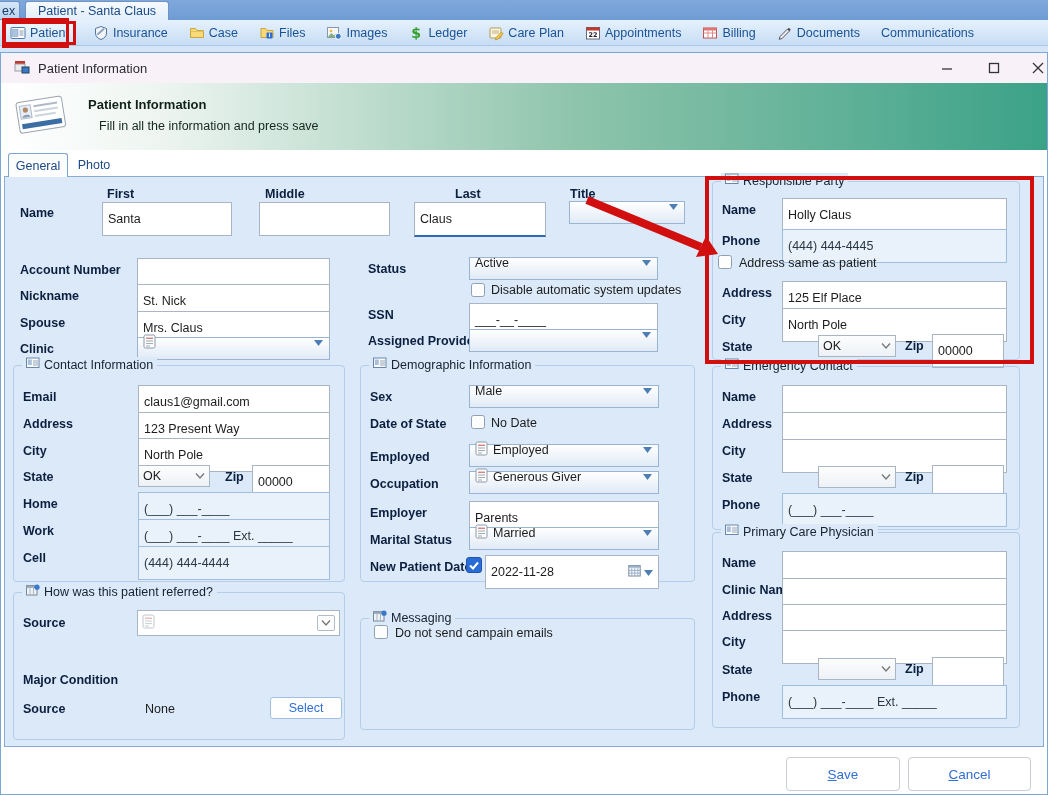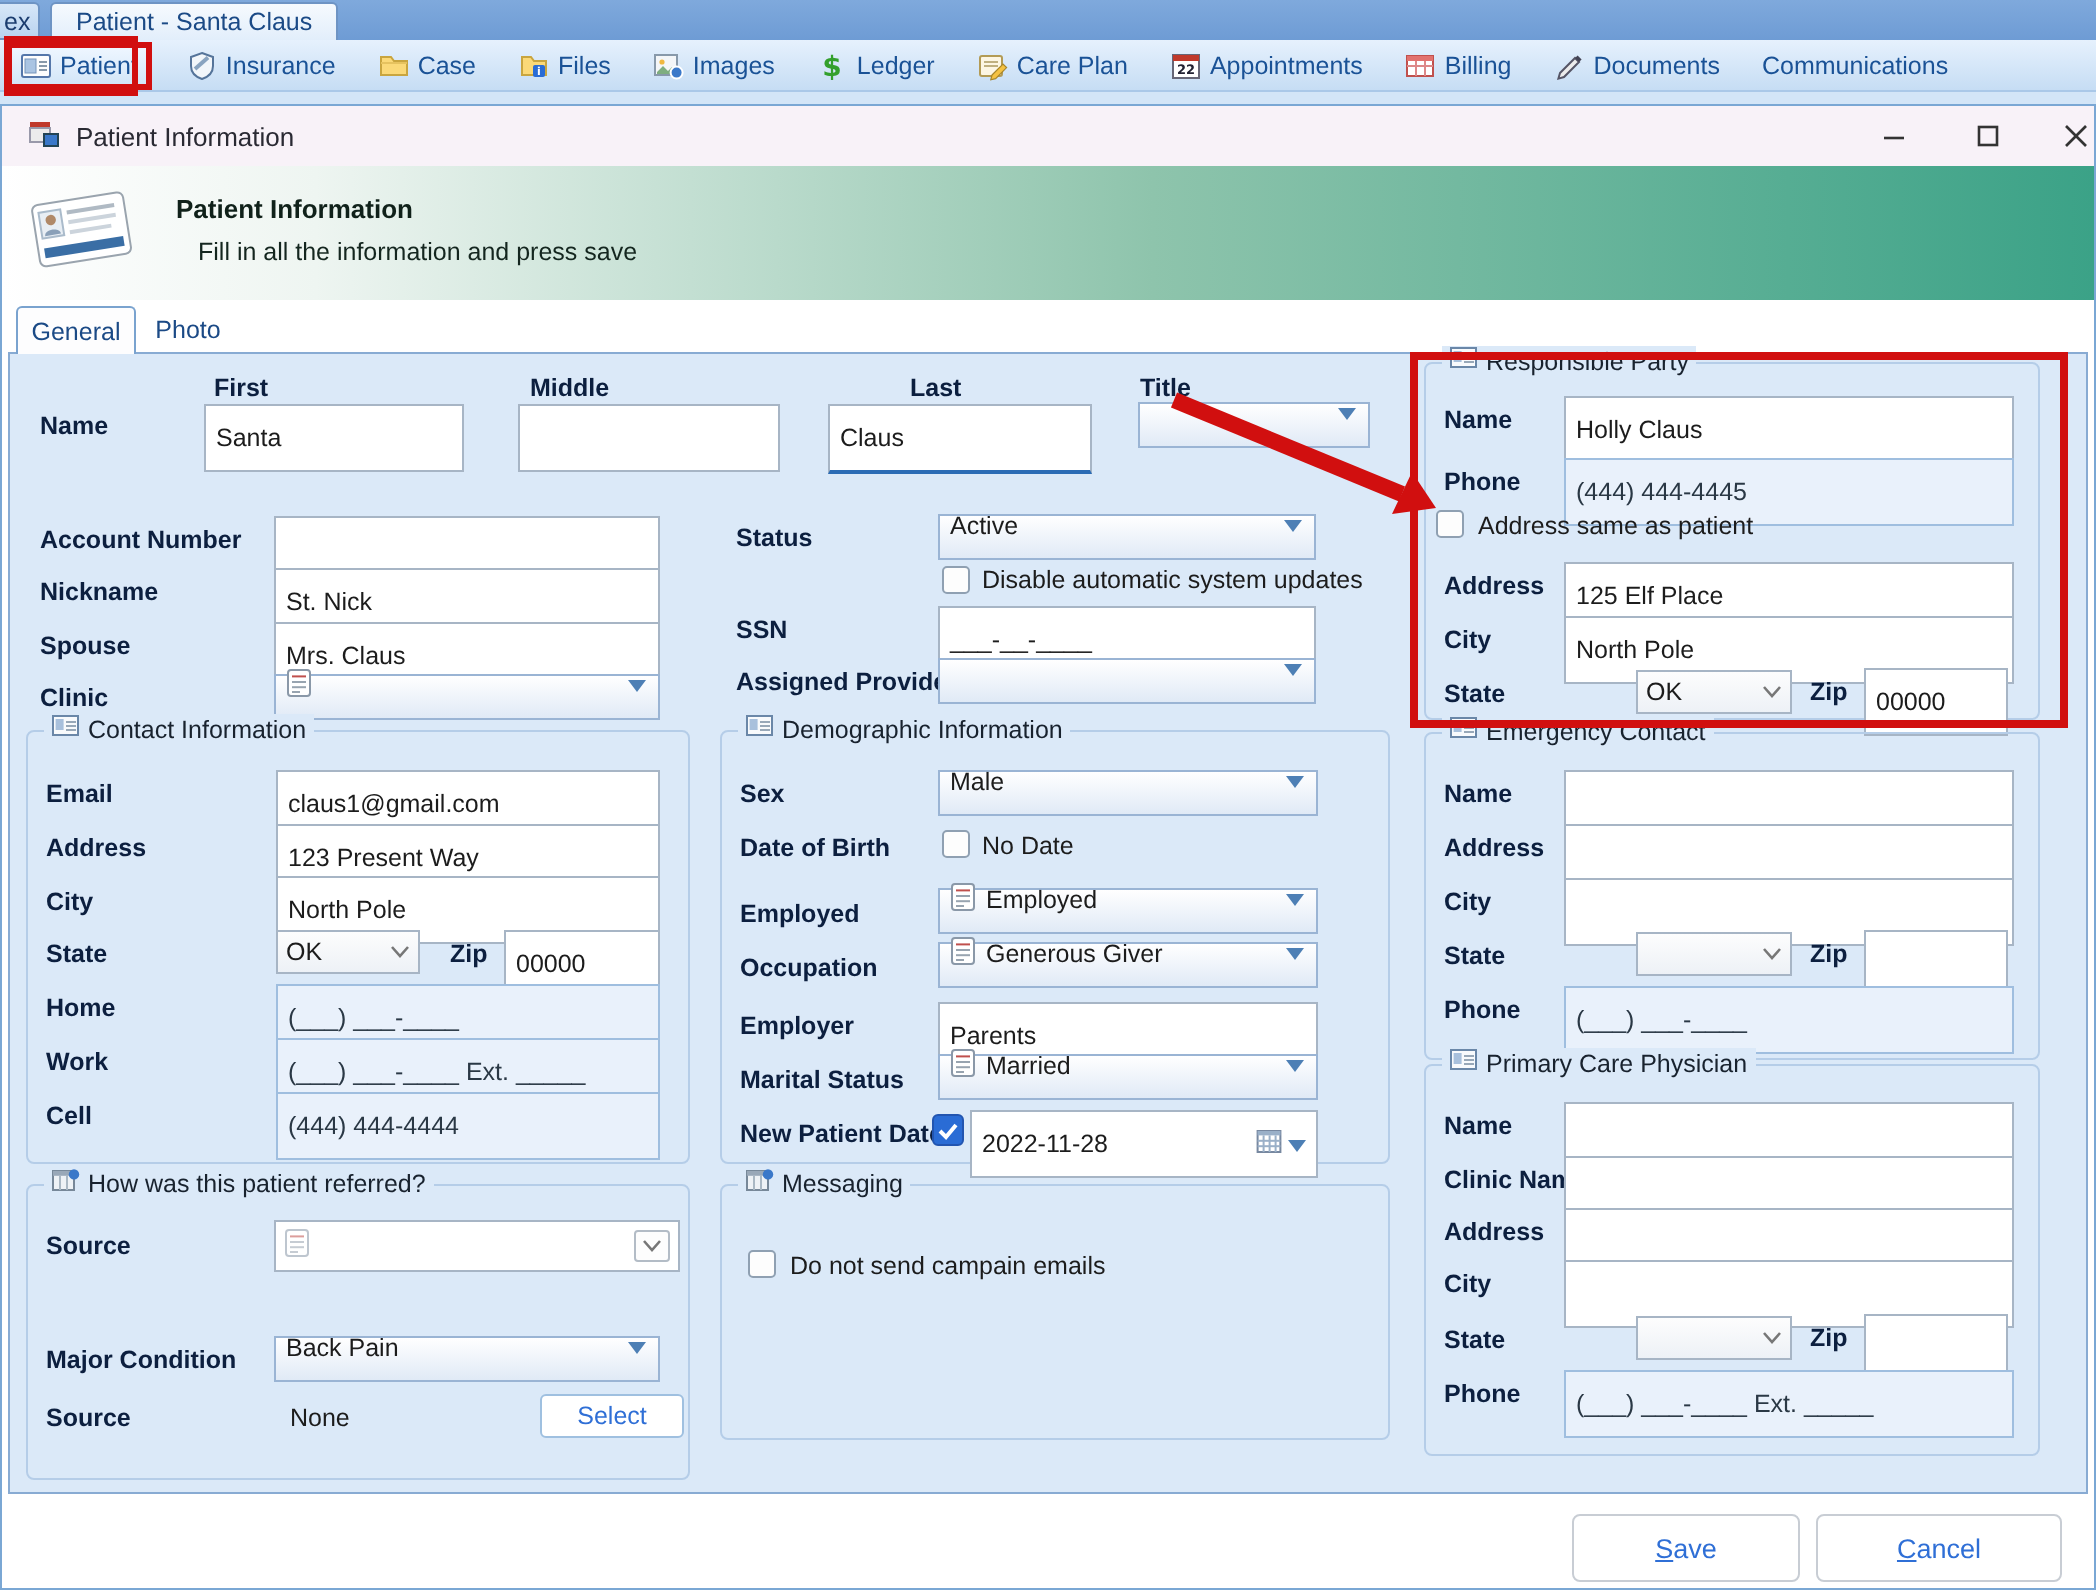--- a/index.html
+++ b/index.html
@@ -398,21 +398,21 @@
   </div>
   <div class="lbl" style="left:370px;top:390px">Sex</div>
   <div class="combo" style="left:469px;top:385px;width:190px">
       <span>Male</span>
       <span class="arr">
         <svg width="9" height="6">
           <path d="M0 0 h9 l-4.5 6z" fill="#4d7fb5"></path>
         </svg>
       </span>
     </div>
-  <div class="lbl" style="left:370px;top:417px">Date of Birth</div>
+  <div class="lbl" style="left:370px;top:417px">Date of State</div>
   <div class="cb" style="left:471px;top:415px"></div>
   <div class="abs" style="left:491px;top:416px">No Date</div>
   <div class="lbl" style="left:370px;top:450px">Employed</div>
   <div class="combo" style="left:469px;top:444px;width:190px">
     <span><svg width="13" height="15" viewBox="0 0 13 15">
           <rect x="1" y="1" width="11" height="13" rx="1.5" fill="#fff" stroke="#8a98a8"></rect>
           <line x1="3" y1="4.2" x2="10" y2="4.2" stroke="#c0504d"></line>
           <line x1="3" y1="7" x2="10" y2="7" stroke="#98a4b0"></line>
           <line x1="3" y1="9.6" x2="10" y2="9.6" stroke="#98a4b0"></line>
           <line x1="3" y1="12" x2="7" y2="12" stroke="#98a4b0"></line>
@@ -508,35 +508,27 @@
           <line x1="3" y1="12" x2="7" y2="12" stroke="#98a4b0"></line>
         </svg></span>
     <span></span>
     <span class="arr" style="border:1px solid #b3bcc6;border-radius:2px;padding:4px 3px;background:#fdfdfd">
         <svg width="10" height="6">
           <path d="M1 .5 l4 4.5 4-4.5" stroke="#777" fill="none" stroke-width="1.3"></path>
         </svg>
       </span>
   </div>
   <div class="lbl" style="left:23px;top:673px">Major Condition</div>
-  <div class="combo" style="left:137px;top:668px;width:193px">
-      <span>Back Pain</span>
-      <span class="arr">
-        <svg width="9" height="6">
-          <path d="M0 0 h9 l-4.5 6z" fill="#4d7fb5"></path>
-        </svg>
-      </span>
-    </div>
   <div class="lbl" style="left:23px;top:702px">Source</div>
   <div class="abs" style="left:145px;top:702px">None</div>
   <div class="selectbtn" style="left:270px;top:697px;width:72px;height:22px">
       <span>Select</span>
     </div>
 
-  <div class="group" style="left:360px;top:592px;width:335px;height:128px">
+  <div class="group" style="left:360px;top:618px;width:335px;height:112px">
     <div class="legend">
         <span><svg width="14" height="12" viewBox="0 0 14 12">
             <rect x=".5" y="1.5" width="10.5" height="9.5" fill="#eef2f6" stroke="#778899"></rect>
             <rect x=".5" y="1.5" width="10.5" height="2.4" fill="#99a8b8"></rect>
             <line x1="4" y1="4" x2="4" y2="11" stroke="#aab8c4"></line>
             <line x1="7.5" y1="4" x2="7.5" y2="11" stroke="#aab8c4"></line>
             <circle cx="11" cy="3.2" r="2.6" fill="#3a78c9"></circle>
           </svg></span>
         <span>Messaging</span>
       </div>

